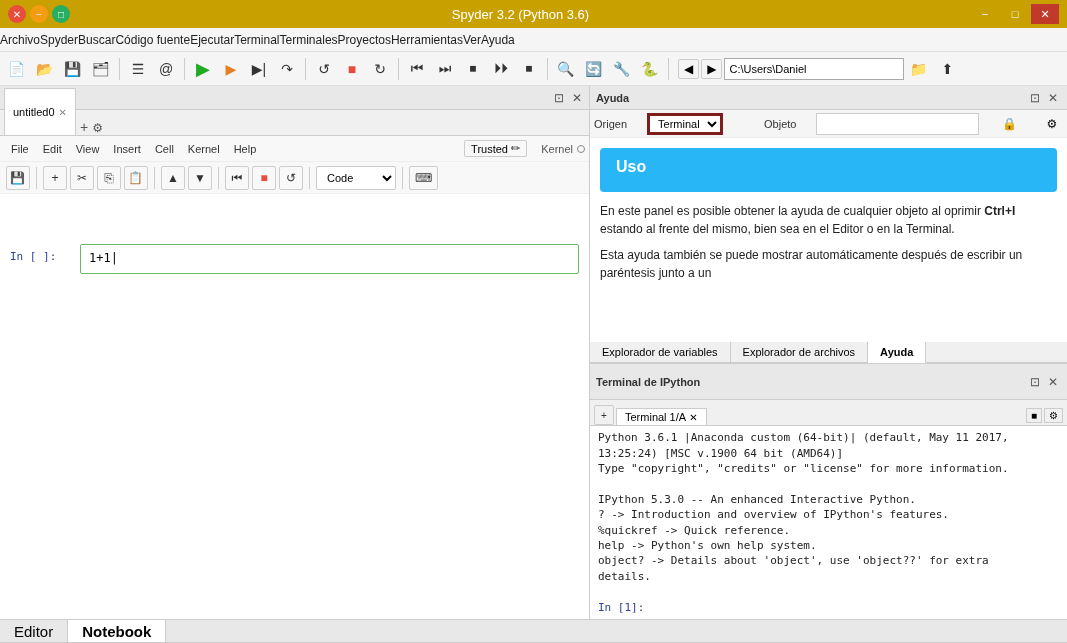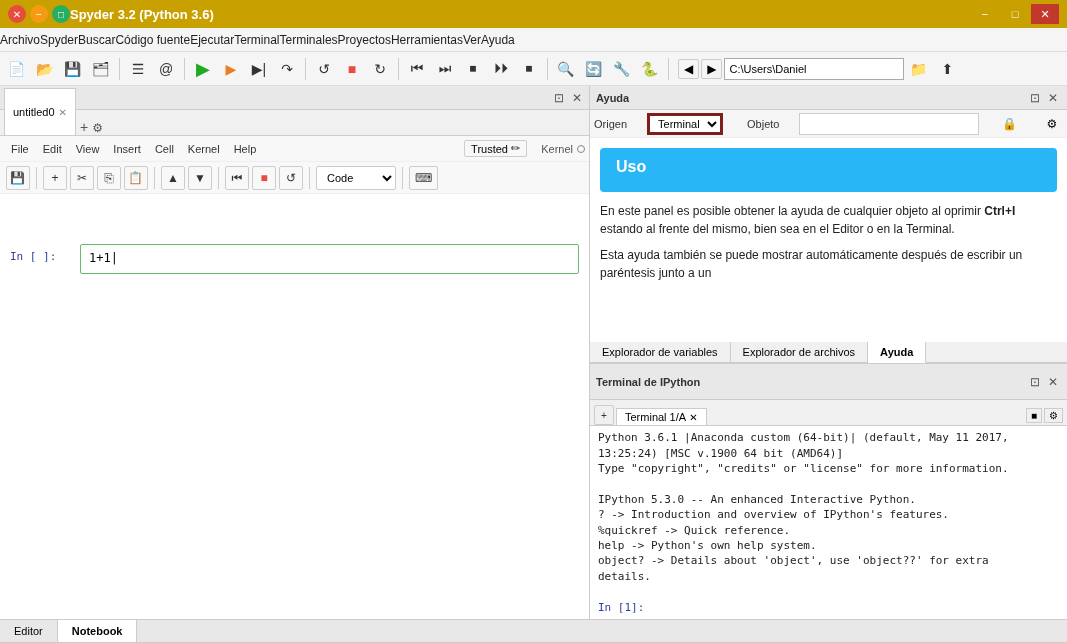--- a/index.html
+++ b/index.html
@@ -17,21 +17,21 @@
     }
     #titlebar .window-controls { display: flex; gap: 4px; align-items: center; }
     #titlebar .win-btn {
       width: 18px; height: 18px; border-radius: 50%;
       border: none; cursor: pointer; font-size: 10px;
       display: flex; align-items: center; justify-content: center;
     }
     .win-close { background: #e74c3c; color: #fff; }
     .win-min { background: #f39c12; color: #fff; }
     .win-max { background: #27ae60; color: #fff; }
-    #titlebar .title { flex: 1; text-align: left; font-size: 13px; font-weight: bold; }
+    #titlebar .title { flex: 1; text-align: center; font-size: 13px; font-weight: normal; }
     #titlebar .win-right { display: flex; gap: 2px; }
     .title-btn { background: transparent; border: 1px solid transparent; color: #fff; width: 28px; height: 20px; cursor: pointer; font-size: 11px; display: flex; align-items: center; justify-content: center; }
     .title-btn-close { background: #c0392b !important; }
 
     
     #menubar {
       background: #f5f5f5;
       height: 24px;
       display: flex;
       align-items: center;
@@ -357,21 +357,21 @@
     
     #bottom-tabs {
       background: #e8e8e8;
       height: 24px;
       display: flex;
       border-top: 1px solid #ccc;
       border-bottom: 1px solid #ccc;
     }
     .bottom-tab {
       padding: 3px 14px;
-      font-size: 11px;
+      font-size: 15px;
       cursor: pointer;
       border-right: 1px solid #ccc;
       display: flex; align-items: center;
     }
     .bottom-tab.active { background: #fff; font-weight: bold; }
 
     
     ::-webkit-scrollbar { width: 8px; height: 8px; }
     ::-webkit-scrollbar-track { background: #f0f0f0; }
     ::-webkit-scrollbar-thumb { background: #bbb; border-radius: 4px; }
@@ -528,21 +528,21 @@
           <button class="panel-ctrl-btn">⊡</button>
           <button class="panel-ctrl-btn">✕</button>
         </div>
       </div>
 
       <div class="help-toolbar">
         <span style="font-size:11px;color:#333;">Origen</span>
         <select class="help-select">
           <option>Terminal</option>
         </select>
-        <span style="font-size:11px;color:#333;margin-left:4px;">Objeto</span>
+        <span style="font-size:11px;color:#333;margin-left:21px;">Objeto</span>
         <input class="help-input" type="text" value="" style="">
         <button class="help-lock-btn">🔒</button>
         <button class="help-settings-btn">⚙</button>
       </div>
 
       <div id="help-content">
         <div class="uso-box">
           <div class="uso-title">Uso</div>
         </div>
         <p class="uso-text">

